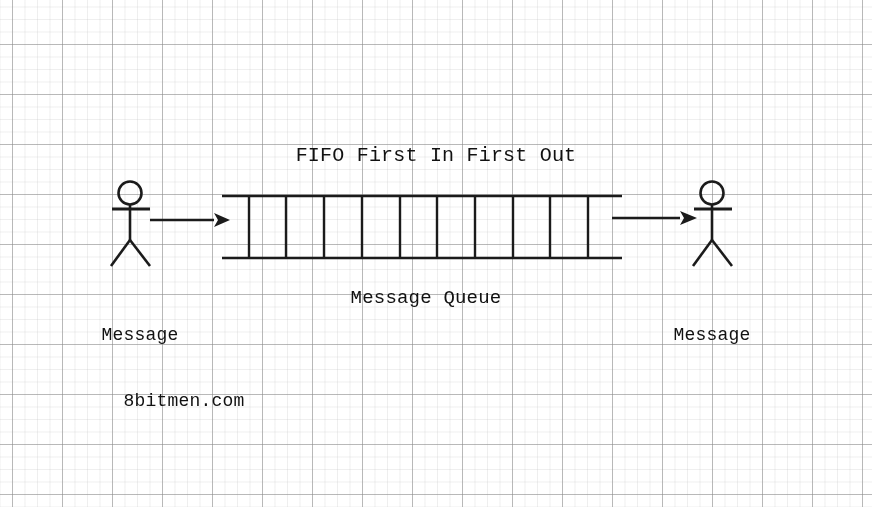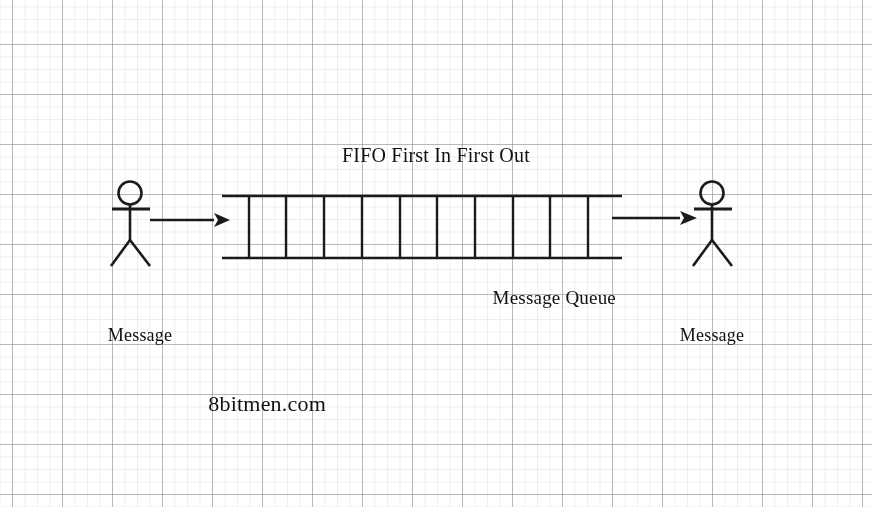--- a/index.html
+++ b/index.html
@@ -45,58 +45,57 @@
     fill: none;
     stroke-linecap: butt;
   }
   .fill-ink {
     fill: #1b1b1b;
     stroke: none;
   }
   .label {
     position: absolute;
     color: #111111;
-    font-family: Liberation Serif, serif;
+    font-family: Liberation Mono, monospace;
     font-weight: 400;
     white-space: pre;
     text-align: center;
     letter-spacing: 0.2px;
     line-height: 1.18;
   }
   #title-fifo {
     left: 0;
     top: 144px;
     width: 872px;
     font-size: 20px;
   }
   #label-queue {
     left: 236px;
     top: 287px;
     width: 380px;
     font-size: 19px;
-    text-align: right;
   }
   #label-producer {
     left: 60px;
     top: 283px;
     width: 160px;
     font-size: 18px;
   }
   #label-consumer {
     left: 632px;
     top: 283px;
     width: 160px;
     font-size: 18px;
   }
   #watermark {
-    left: 86px;
+    left: 64px;
     top: 391px;
     width: 240px;
-    font-size: 22px;
-    text-align: right;
+    font-size: 18px;
+    text-align: center;
   }
 </style>
 </head>
 <body>
 
 <div id="canvas">
 
   <svg id="art" viewBox="0 0 872 507">
 
     <g>

